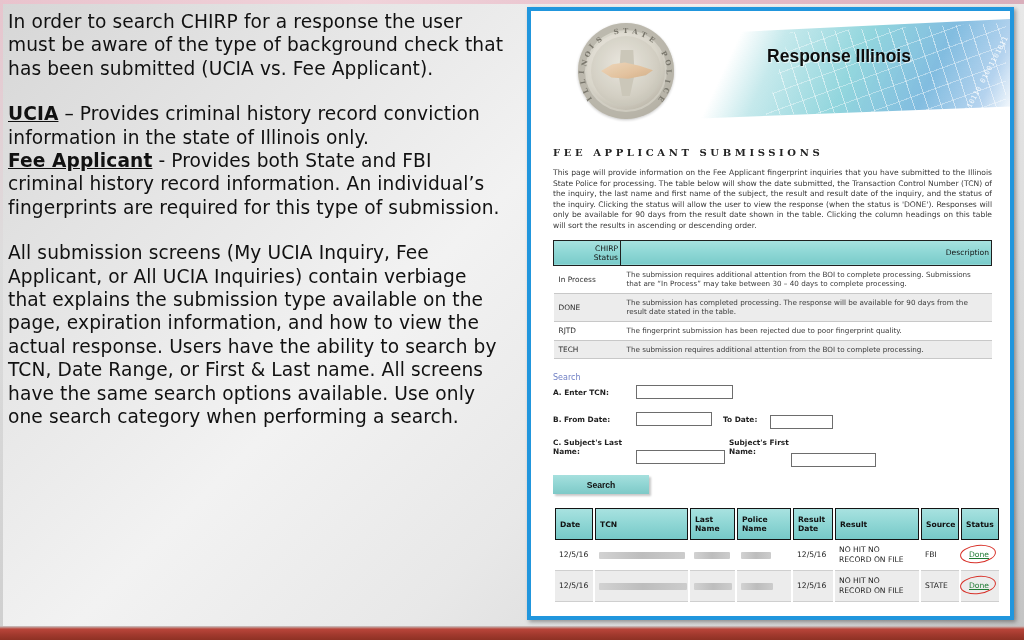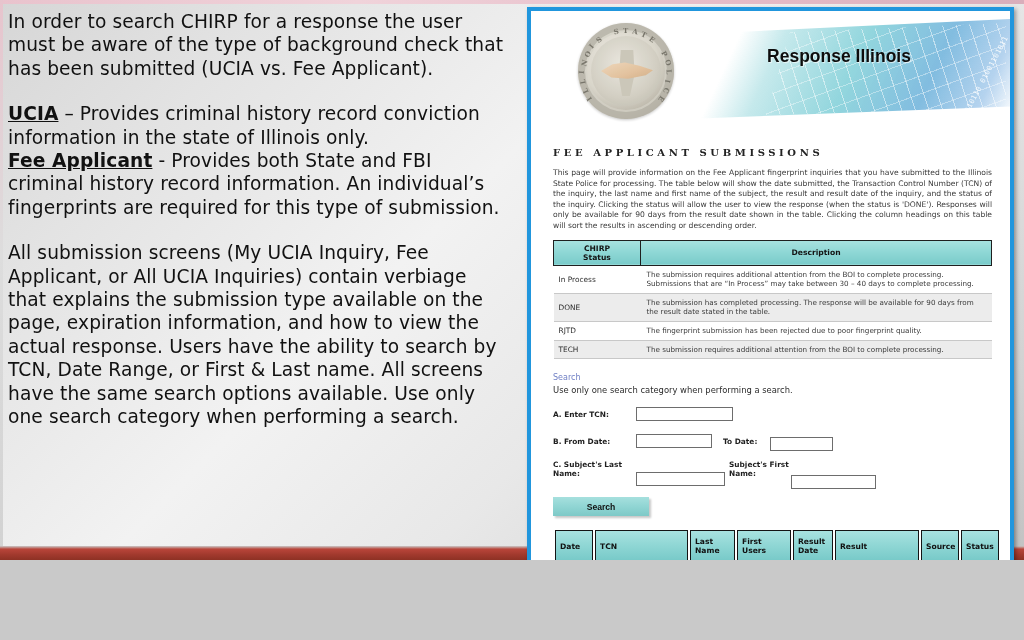--- a/index.html
+++ b/index.html
@@ -2,21 +2,21 @@
 <html><head>
 <meta charset="utf-8">
 <style>
   html,body{margin:0;padding:0;}
   body{
     width:1024px;height:640px;overflow:hidden;
     font-family:"DejaVu Sans","Liberation Sans",sans-serif;
     background:#c9c9c9;
   }
   #slide{
-    position:relative;width:1024px;height:560px;
+    position:relative;width:1024px;height:640px;
     background:linear-gradient(135deg,#d6d6d6 0%,#e3e3e3 18%,#f2f2f2 42%,#e8e8e8 62%,#d2d2d2 88%,#c2c2c2 100%);
     overflow:hidden;
   }
   
   .edge-top{position:absolute;left:0;top:0;width:1024px;height:4px;
     background:linear-gradient(90deg,#e9c3cd 0%,#f0d3da 35%,#e6bcc8 70%,#d9aebb 100%);}
   .edge-bottom{position:absolute;left:0;bottom:0;width:1024px;height:14px;
     background:linear-gradient(180deg,#c9c9c9 0%,#b9453a 22%,#a23a2e 60%,#8d3124 100%);}
   .edge-left{position:absolute;left:0;top:0;width:3px;height:640px;
     background:linear-gradient(180deg,#e7c4cd 0%,#ddd 40%,#cfcfcf 100%);}
@@ -119,22 +119,22 @@
   .sec-para{
     font-size:7.6px;line-height:10.6px;color:#3a3a3a;text-align:justify;
     margin:0 0 8px 0;
   }
 
   
   table.chirp{border-collapse:collapse;width:100%;table-layout:fixed;}
   table.chirp th{
     background:linear-gradient(180deg,#a8e2e0 0%,#8fd7d5 48%,#79cbca 100%);
     border:1.5px solid #1f1f1f;
-    font-size:7.6px;font-weight:bold;color:#141414;text-align:center;
-    padding:3px 12px;line-height:9px;vertical-align:middle;
+    font-size:7.6px;font-weight:normal;color:#141414;text-align:right;
+    padding:3px 2px;line-height:9px;vertical-align:middle;
   }
   table.chirp th.c1{width:62px;}
   table.chirp td.k{
     font-size:7.4px;color:#2b2b2b;padding:4px 5px;vertical-align:middle;
     border-bottom:1px solid #c8c8c8;
   }
   table.chirp td.d{
     font-size:7.2px;color:#3a3a3a;padding:4px 6px;line-height:9.6px;
     border-bottom:1px solid #c8c8c8;
   }
@@ -269,21 +269,20 @@
               <td class="d">The fingerprint submission has been rejected due to poor fingerprint quality.</td>
             </tr>
             <tr class="alt">
               <td class="k">TECH</td>
               <td class="d">The submission requires additional attention from the BOI to complete processing.</td>
             </tr>
           </tbody>
         </table>
 
         <div class="search-h">Search</div>
-        <div class="search-sub">Use only one search category when performing a search.</div>
 
         <div class="frow" style="height:24px;">
           <span class="flabel" style="left:0;top:3px;">A. Enter TCN:</span>
           <input class="fbox" style="left: 83px; top: 0px; width: 97px;" type="text" value="">
         </div>
 
         <div class="frow" style="height:28px;">
           <span class="flabel" style="left:0;top:6px;">B. From Date:</span>
           <input class="fbox" style="left: 83px; top: 3px; width: 76px;" type="text" value="">
           <span class="flabel" style="left:170px;top:6px;">To Date:</span>
@@ -317,21 +316,21 @@
               <col style="width:38px">
           </colgroup>
           <thead>
             <tr>
               <th>Date</th>
               <th>TCN</th>
               <th>
                 <div>Last</div>
                 <div>Name</div>
               </th>
-              <th>First Users</th>
+              <th>Police Name</th>
               <th>
                 <div>Result</div>
                 <div>Date</div>
               </th>
               <th>Result</th>
               <th>Source</th>
               <th>Status</th>
             </tr>
           </thead>
           <tbody>

